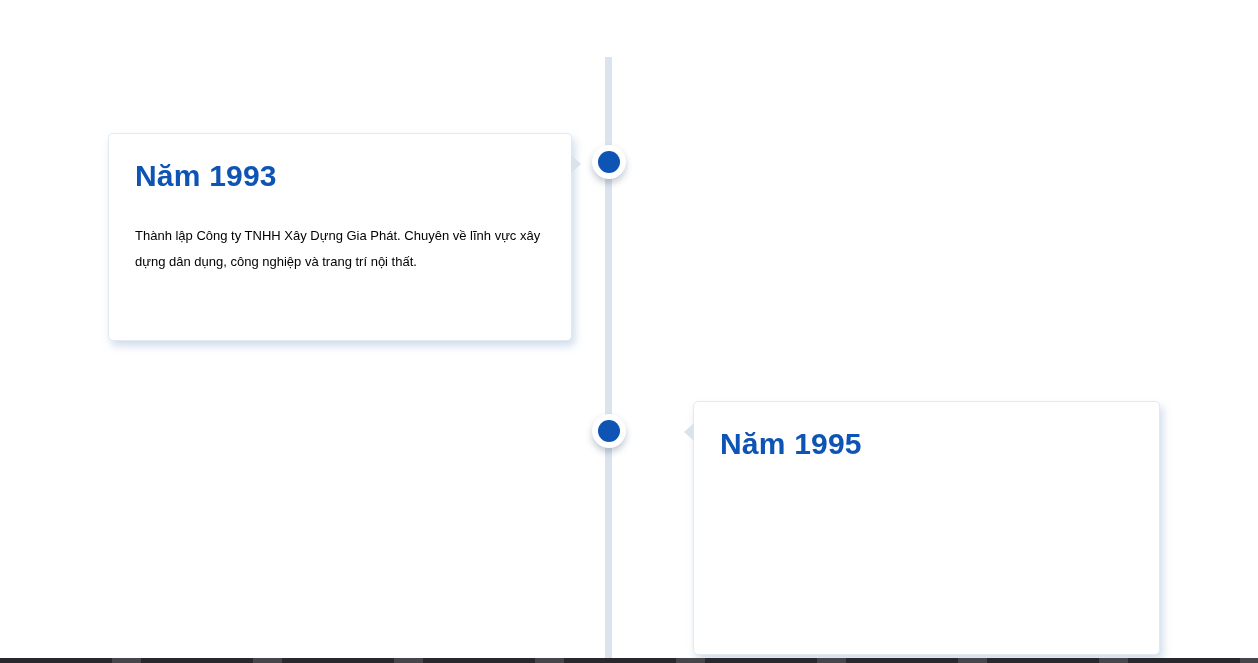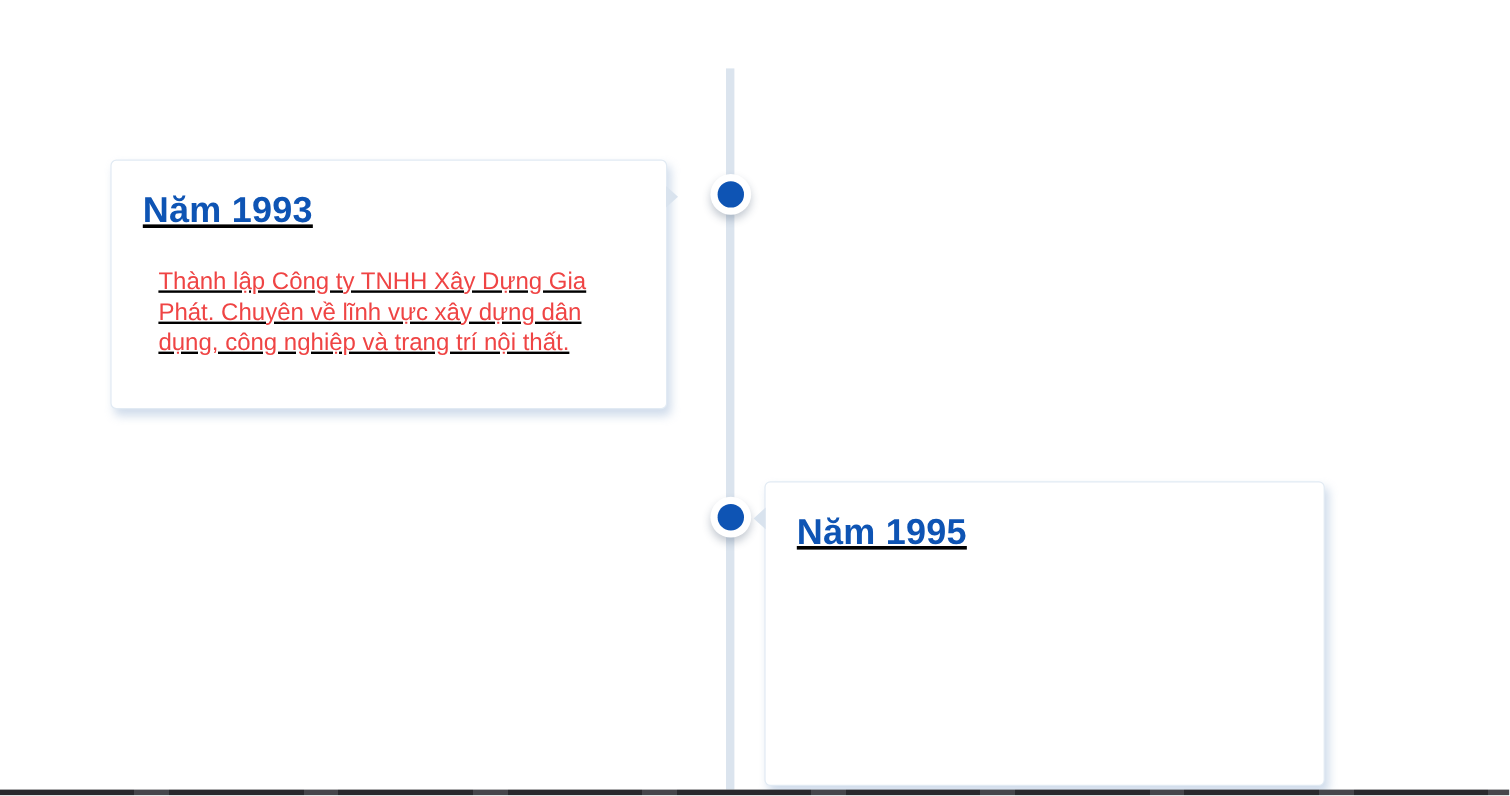--- a/index.html
+++ b/index.html
@@ -49,32 +49,30 @@
   .card {
     position: absolute;
     box-sizing: border-box;
     background: #ffffff;
     border: 1px solid #e1eaf3;
     border-radius: 5px;
     box-shadow: 3px 5px 8px rgba(150, 178, 210, 0.45);
     padding: 24px 26px;
   }
   .card-left {
-    left: 92px;
+    left: 108px;
     top: 133px;
     width: 464px;
     height: 208px;
-    text-decoration: underline;
   }
   .card-right {
-    left: 637px;
+    left: 693px;
     top: 401px;
     width: 467px;
     height: 254px;
-    text-decoration: underline;
   }
   .card-arrow {
     position: absolute;
     width: 0;
     height: 0;
     border-top: 9px solid transparent;
     border-bottom: 9px solid transparent;
   }
   .arrow-right {
     right: -10px;
@@ -88,24 +86,24 @@
   }
   .year {
     margin: 0 0 29px 0;
     font-size: 30px;
     line-height: 36px;
     font-weight: 700;
     color: #0e54b4;
     letter-spacing: 0.2px;
   }
   .desc {
-    margin: 13px;
-    font-size: 20px;
+    margin: 0;
+    font-size: 13px;
     line-height: 25.5px;
-    color: #ef4444;
+    color: #000000;
   }
   
   .footer-strip {
     position: absolute;
     left: 0;
     bottom: 0;
     width: 100%;
     height: 5px;
     background: repeating-linear-gradient(90deg,
       #29292d 0px, #29292d 112px,

